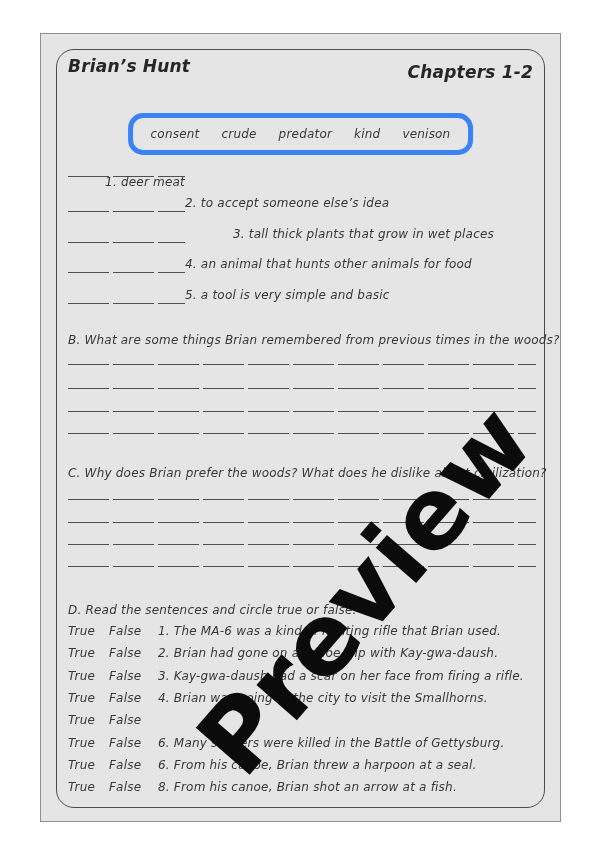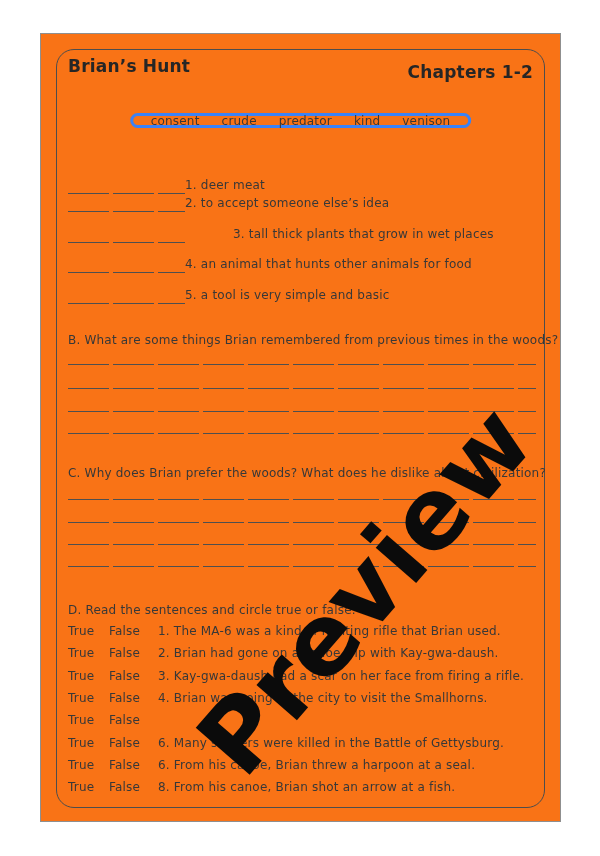--- a/index.html
+++ b/index.html
@@ -10,22 +10,23 @@
     background: #ffffff;
     overflow: hidden;
     font-family: "DejaVu Sans", "Liberation Sans", sans-serif;
     color: #383838;
   }
   .page {
     position: absolute;
     left: 40px; top: 33px;
     width: 521px; height: 789px;
     border: 1px solid #8f8f8f;
-    background: #f97316;
+    background: #e5e5e5;
     box-sizing: border-box;
+    font-style: italic;
   }
   .sheet {
     position: absolute;
     left: 15px; top: 15px;
     width: 489px; height: 759px;
     border: 1.5px solid #4d4d4d;
     border-radius: 18px;
     box-sizing: border-box;
   }
   .abs { position: absolute; white-space: nowrap; }
@@ -46,22 +47,22 @@
     position: absolute;
     left: 11px;
     width: 468px;
     height: 2px;
   }
   .wordbank {
     position: absolute;
     top: 63px;
     left: 50%;
     transform: translateX(-50%);
-    height: 15px;
-    border: 3px solid #3b82f6;
+    height: 42px;
+    border: 5px solid #3b82f6;
     border-radius: 15px;
     display: flex;
     align-items: center;
     gap: 22px;
     padding: 0 18px;
     box-sizing: border-box;
   }
   .wordbank span { font-size: 12px; letter-spacing: 0.2px; white-space: nowrap; }
   .fill-item {
     position: absolute;
@@ -106,21 +107,21 @@
 
 
     <div class="wordbank">
       <span>consent</span>
       <span>crude</span>
       <span>predator</span>
       <span>kind</span>
       <span>venison</span>
     </div>
 
-    <div class="fill-item" style="top:128px;">
+    <div class="fill-item" style="top:112px;flex-direction:column;">
       <span class="blank uline"></span>
       <span class="itm">1. deer meat</span>
     </div>
     <div class="fill-item" style="top:146px;">
       <span class="blank uline"></span>
       <span class="itm">2. to accept someone else’s idea</span>
     </div>
     <div class="fill-item" style="top:177px;gap:48px;">
       <span class="blank uline"></span>
       <span class="itm">3. tall thick plants that grow in wet places</span>

